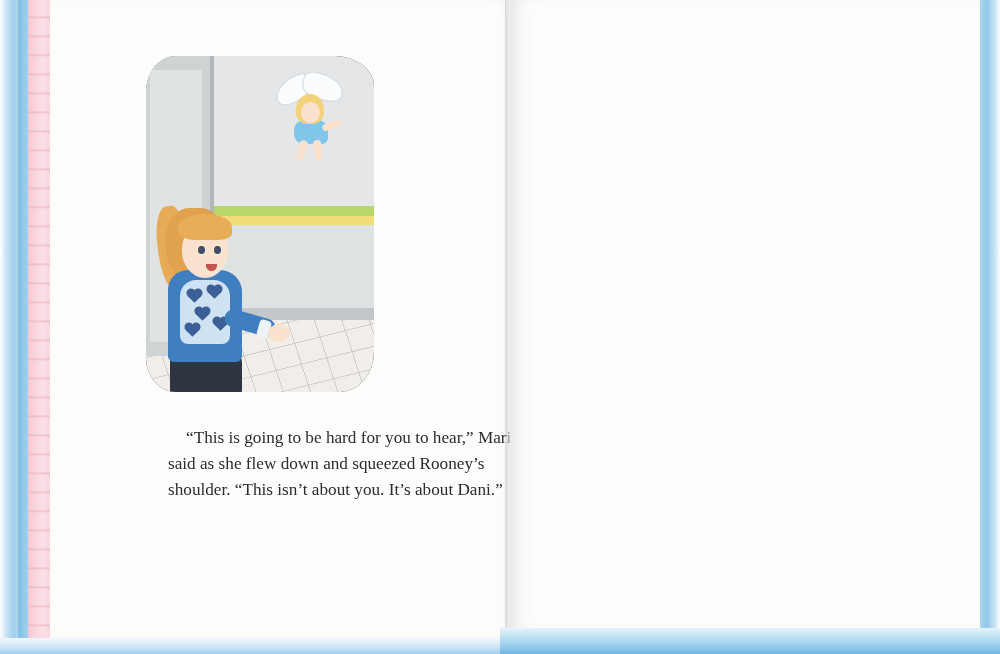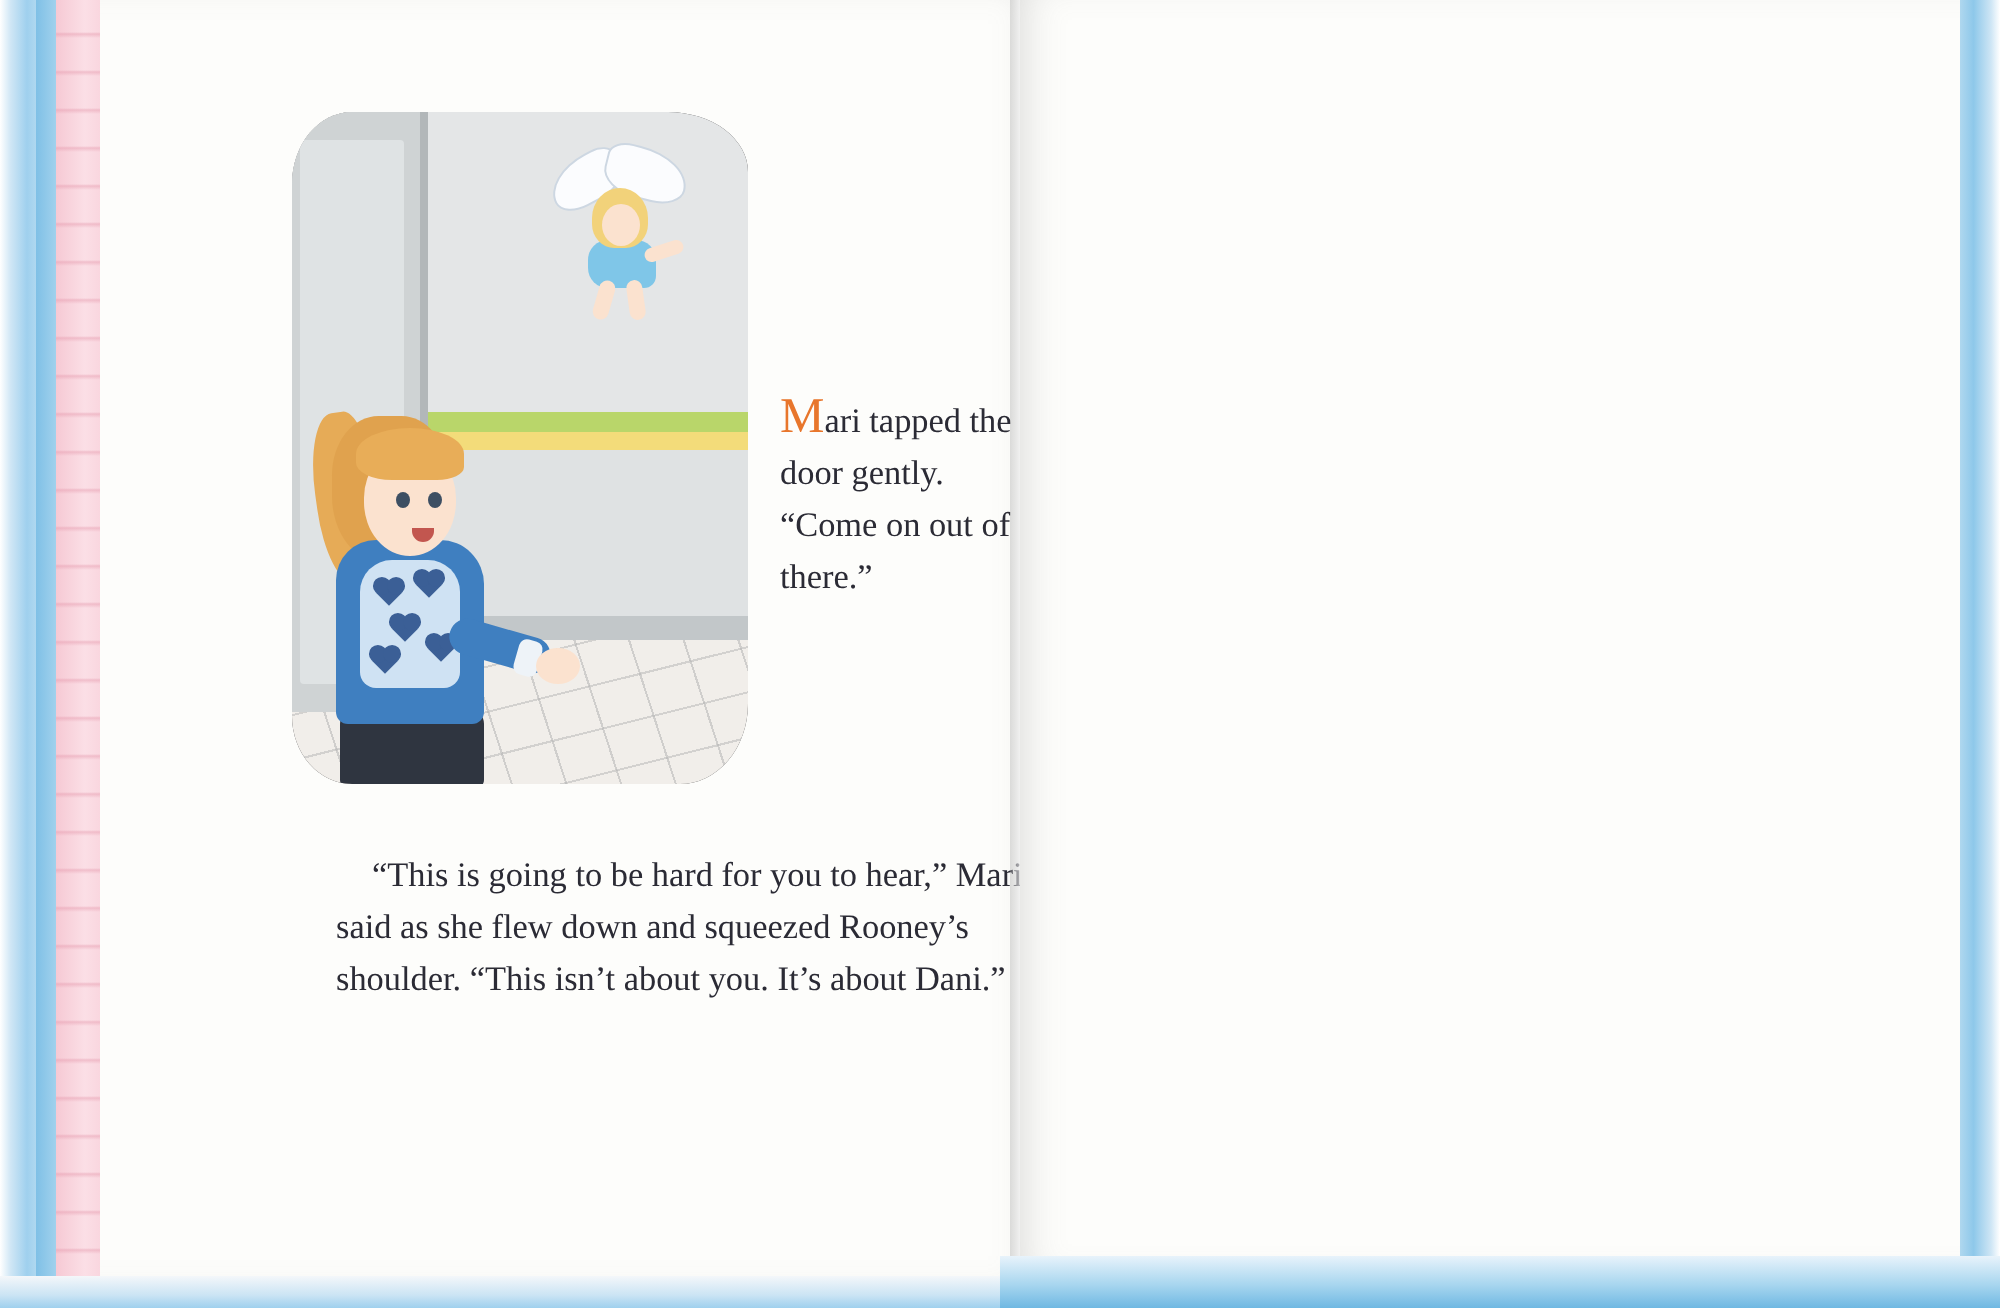--- a/index.html
+++ b/index.html
@@ -358,21 +358,20 @@
       <div class="r-face"></div>
       <div class="r-fringe"></div>
       <div class="r-eye1"></div>
       <div class="r-eye2"></div>
       <div class="r-mouth"></div>
     </div>
 
     <div class="left-text text-block">
       <div class="wrap-shape"></div>
       <div class="left-col-narrow">
-        <p><span class="dropcap">M</span><span>ari tapped the door gently. “Come on out of there.”</span></p>
       </div>
     </div>
 
     <div class="left-lower text-block">
       <p class="indent">“This is going to be hard for you to hear,” Mari said as she flew down and squeezed Rooney’s shoulder. “This isn’t about you. It’s about Dani.”</p>
     </div>
   </div>
 
   <div class="gutter"></div>
 

